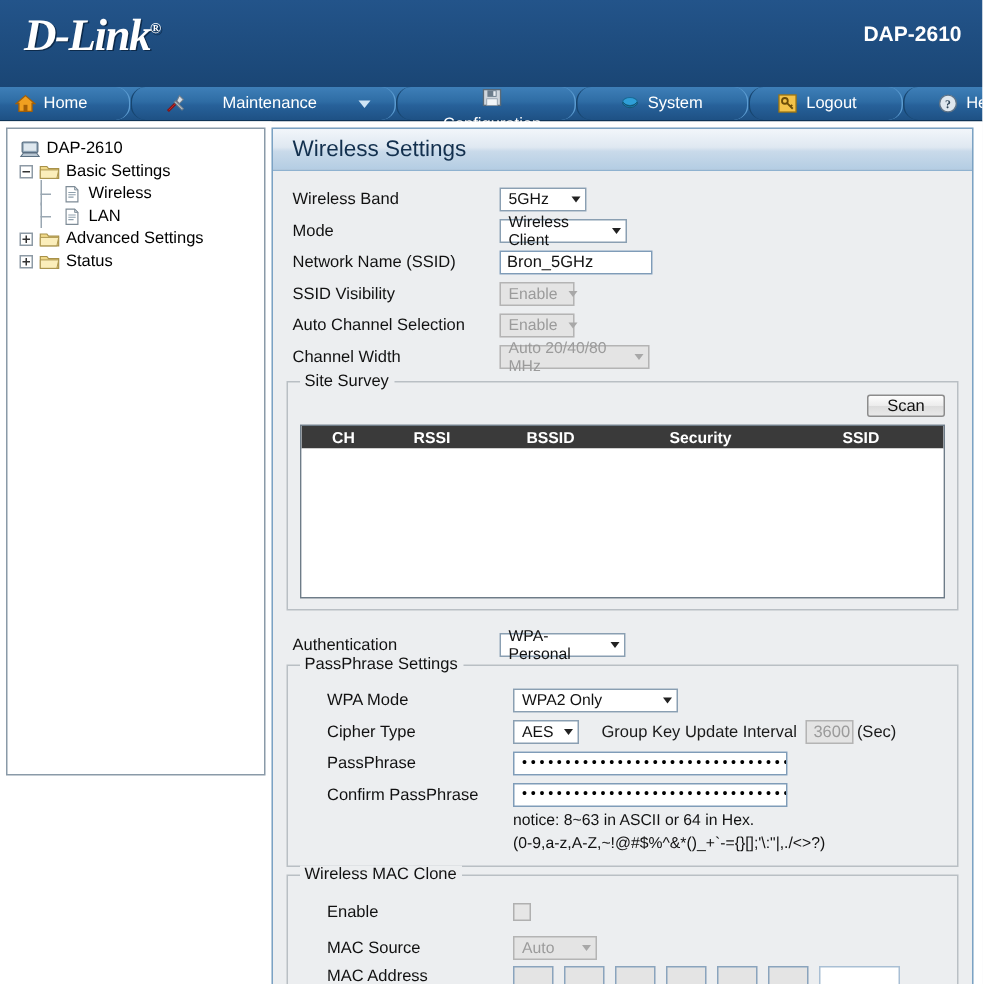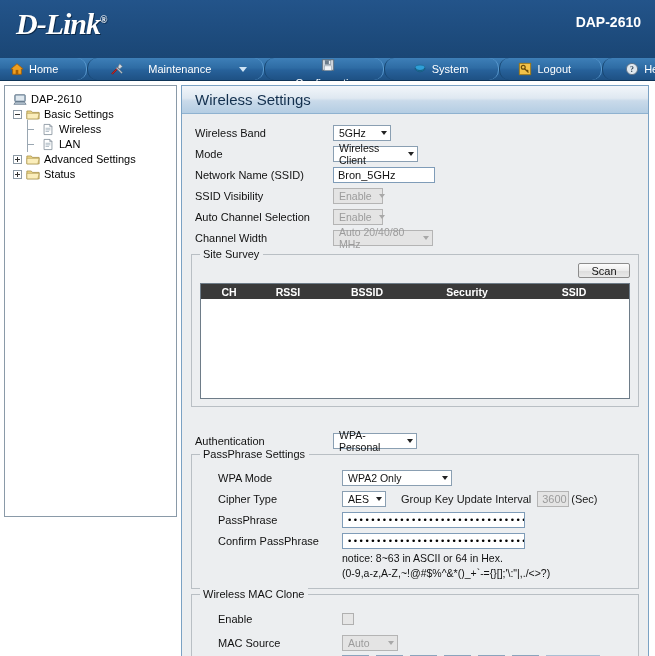--- a/index.html
+++ b/index.html
@@ -457,21 +457,21 @@
               <div class="c-ch">CH</div>
               <div class="c-rssi">RSSI</div>
               <div class="c-bssid">BSSID</div>
               <div class="c-sec">Security</div>
               <div class="c-ssid">SSID</div>
             </div>
             <div class="survey-rows"></div>
           </div>
         </div>
 
-        <div class="frow" style="margin-top:23px">
+        <div class="frow" style="margin-top:12px">
           <div class="flabel">Authentication</div>
           <div class="sel" style="width:84px">
             <span>WPA-Personal</span>
             <span class="arr"></span>
           </div>
         </div>
 
         <div class="fs" style="margin-top:3px">
           <span class="lg">PassPhrase Settings</span>
 

